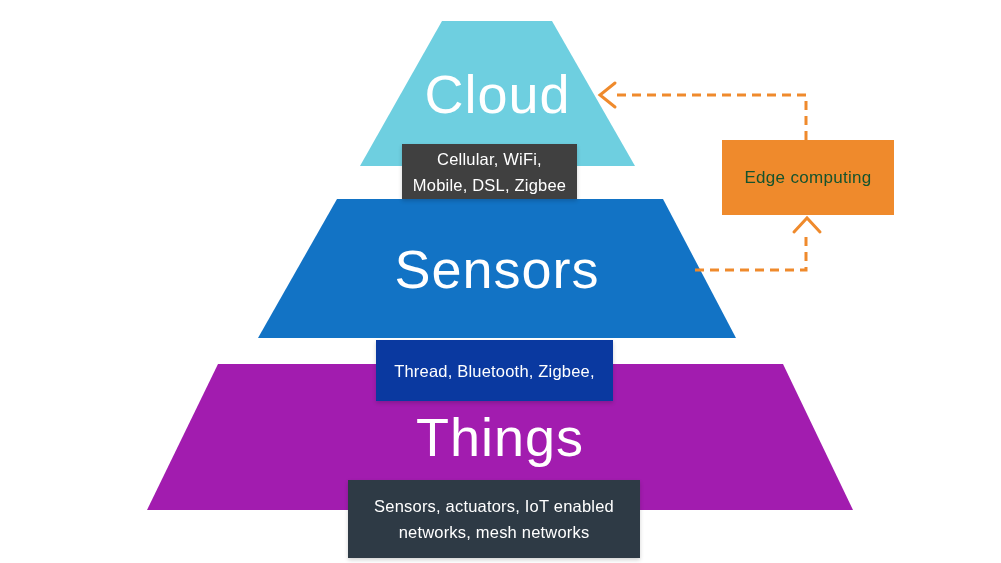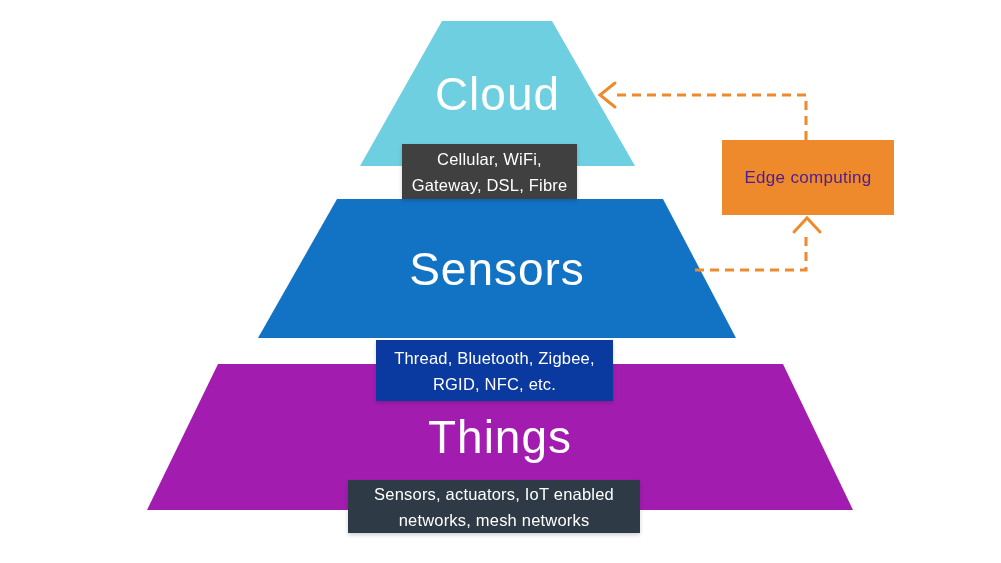--- a/index.html
+++ b/index.html
@@ -29,21 +29,21 @@
     background: #1273C5;
     clip-path: polygon(79px 0, 405px 0, 478px 139px, 0 139px);
   }
   .trap-things {
     left: 147px; top: 364px; width: 706px; height: 146px;
     background: #a21caf;
     clip-path: polygon(71px 0, 636px 0, 706px 146px, 0 146px);
   }
   .layer-title {
     color: #ffffff;
-    font-size: 46px;
+    font-size: 54px;
     font-weight: 400;
     letter-spacing: 1px;
     line-height: 1;
     user-select: none;
   }
 
   
   .label-box {
     position: absolute;
     display: flex;
@@ -56,31 +56,31 @@
     z-index: 3;
   }
   .label-box .line {
     font-size: 16.5px;
     line-height: 26px;
     letter-spacing: 0.2px;
     white-space: nowrap;
   }
   .box-cloud    { left: 402px; top: 144px; width: 175px; height: 55px; background: #404040; }
   .box-gateway  { left: 376px; top: 320px; width: 237px; height: 61px; background: #0A39A0; margin-top: 20px; }
-  .box-things   { left: 348px; top: 480px; width: 292px; height: 53px; background: #2E3A45; }
+  .box-things   { left: 348px; top: 480px; width: 292px; height: 78px; background: #2E3A45; }
 
   
   .edge-box {
     position: absolute;
     left: 722px; top: 140px; width: 172px; height: 75px;
     background: #EF8A2C;
     display: flex;
     align-items: center;
     justify-content: center;
-    color: #4c1d95;
+    color: #14532d;
     font-size: 17px;
     letter-spacing: 0.3px;
     z-index: 3;
   }
 
   
   .connector-svg {
     position: absolute;
     left: 0; top: 0;
     width: 1001px; height: 563px;
@@ -100,26 +100,25 @@
   <div class="trap trap-gateway">
     <div class="layer-title">Sensors</div>
   </div>
 
   <div class="trap trap-cloud">
     <div class="layer-title">Cloud</div>
   </div>
 
   <div class="label-box box-cloud">
     <div class="line">Cellular, WiFi,</div>
-    <div class="line">Gateway, DSL, Fibre</div>
+    <div class="line">Mobile, DSL, Zigbee</div>
   </div>
 
   <div class="label-box box-gateway">
     <div class="line">Thread, Bluetooth, Zigbee,</div>
-    <div class="line">RGID, NFC, etc.</div>
   </div>
 
   <div class="label-box box-things">
     <div class="line">Sensors, actuators, IoT enabled</div>
     <div class="line">networks, mesh networks</div>
   </div>
 
   <div class="edge-box">
     <span>Edge computing</span>
   </div>

